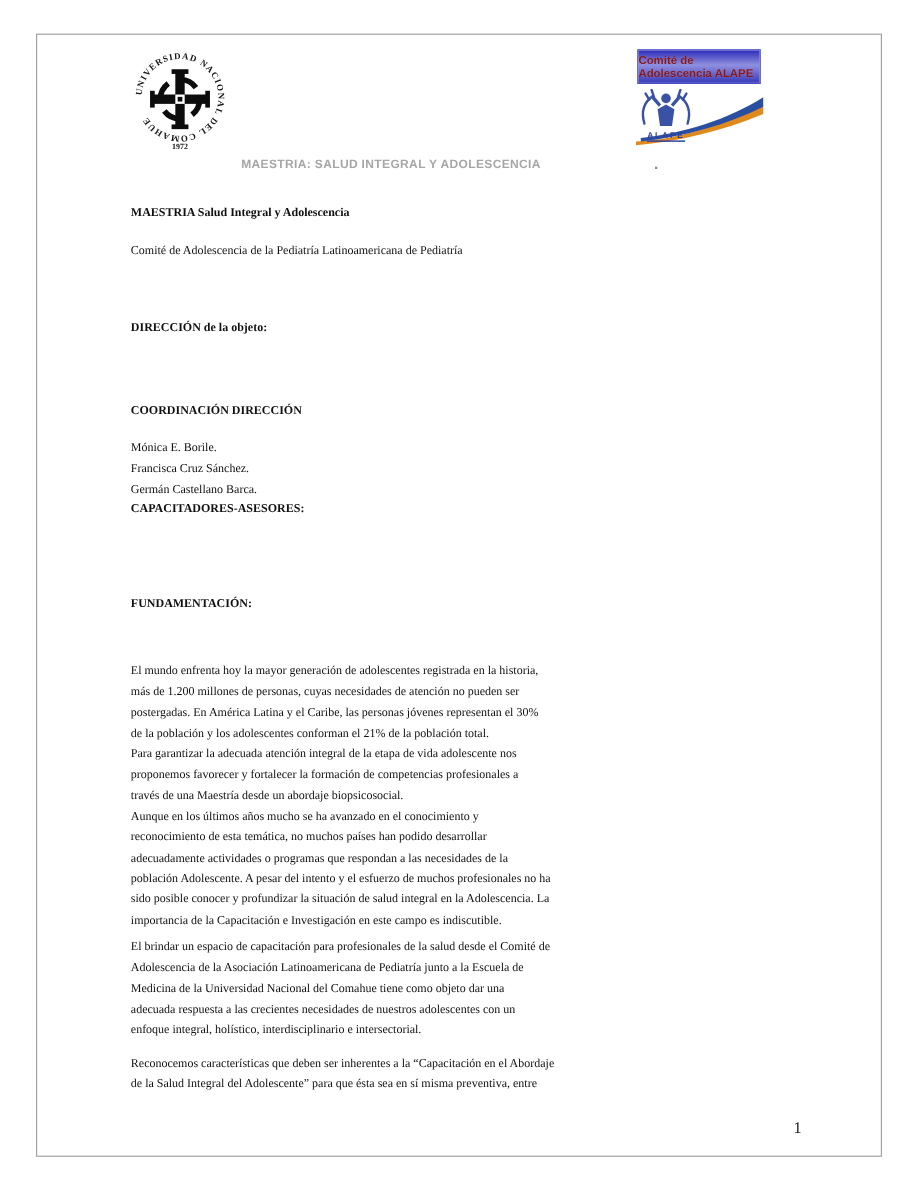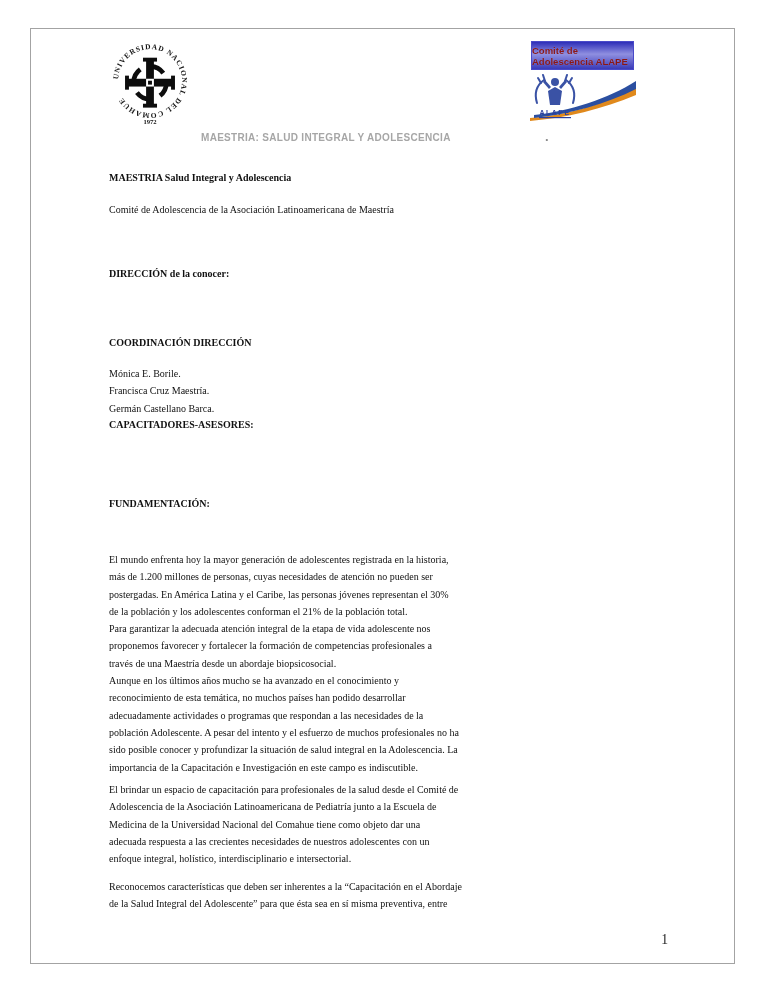--- a/index.html
+++ b/index.html
@@ -102,29 +102,29 @@
       <path d="M27,13 l-7,4 l2,14 l10,0 l2,-14 Z"></path>
       <path d="M21,15 L15,8 l2,-2 l6,7 Z"></path>
       <path d="M33,15 L39,8 l-2,-2 l-6,7 Z"></path>
     </g>
     <text x="27" y="41" text-anchor="middle" font-size="7" font-weight="bold" letter-spacing="1.5" fill="#2b3f9e" font-family="Liberation Sans, sans-serif">ALAPE</text>
     <rect x="11" y="43" width="32" height="1.2" fill="#2b3f9e"></rect>
   </svg>
 
   <div class="tb h title">MAESTRIA Salud Integral y Adolescencia</div>
 
-  <div class="tb subtitle">Comité de Adolescencia de la Asociación Latinoamericana de Maestría</div>
+  <div class="tb subtitle">Comité de Adolescencia de la Pediatría Latinoamericana de Pediatría</div>
 
-  <div class="tb h direccion">DIRECCIÓN de la conocer:</div>
+  <div class="tb h direccion">DIRECCIÓN de la objeto:</div>
 
   <div class="tb h coordin">COORDINACIÓN DIRECCIÓN</div>
 
   <div class="tb names">
     <div>Mónica E. Borile.</div>
-    <div>Francisca Cruz Maestría.</div>
+    <div>Francisca Cruz Sánchez.</div>
     <div>Germán Castellano Barca.</div>
   </div>
 
   <div class="tb h capacit">CAPACITADORES-ASESORES:</div>
 
   <div class="tb h fundam">FUNDAMENTACIÓN:</div>
 
   <p class="tb para p0">El mundo enfrenta hoy la mayor generación de adolescentes registrada en la historia,
 más de 1.200 millones de personas, cuyas necesidades  de atención no pueden ser
 postergadas.  En América Latina y el Caribe, las personas jóvenes representan el 30%

